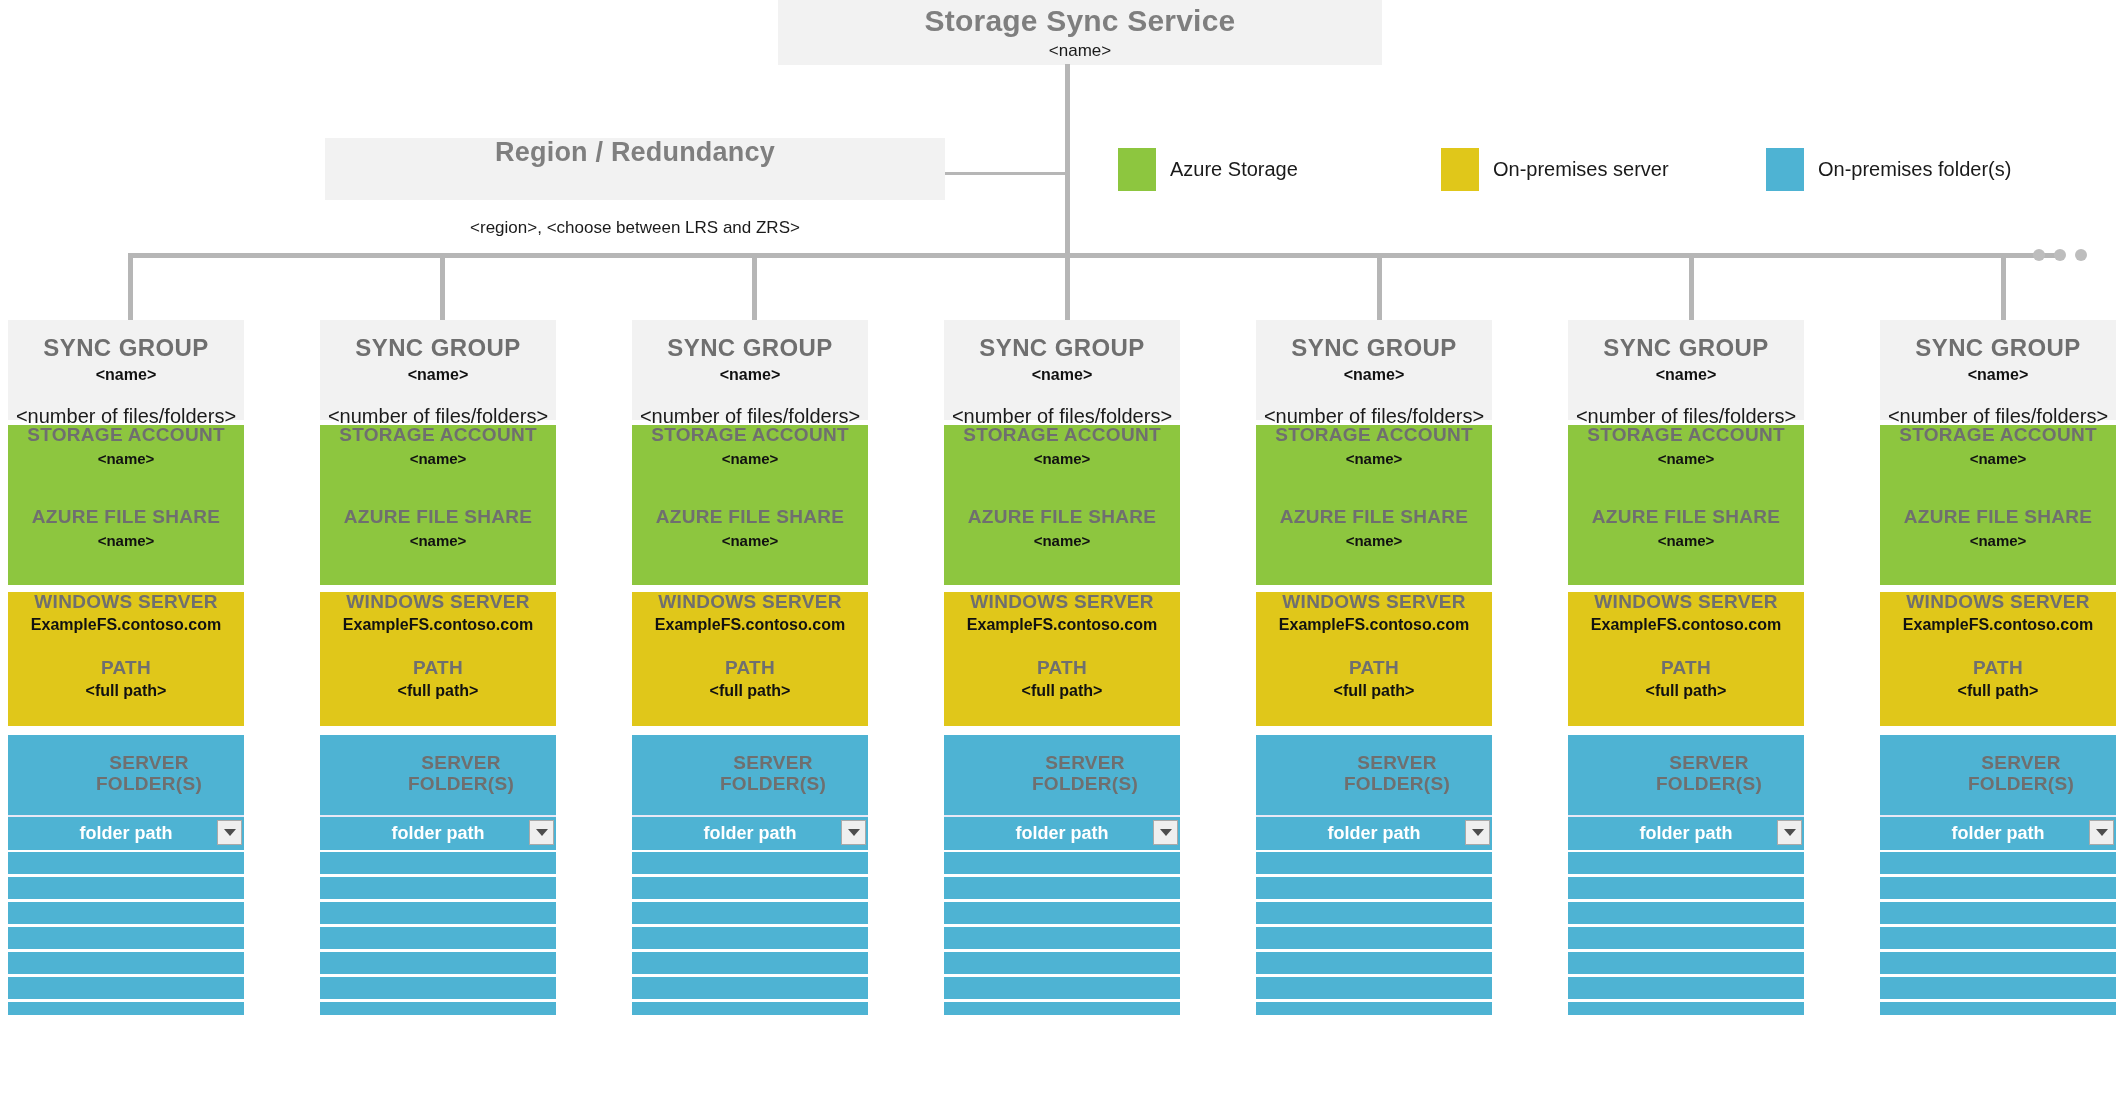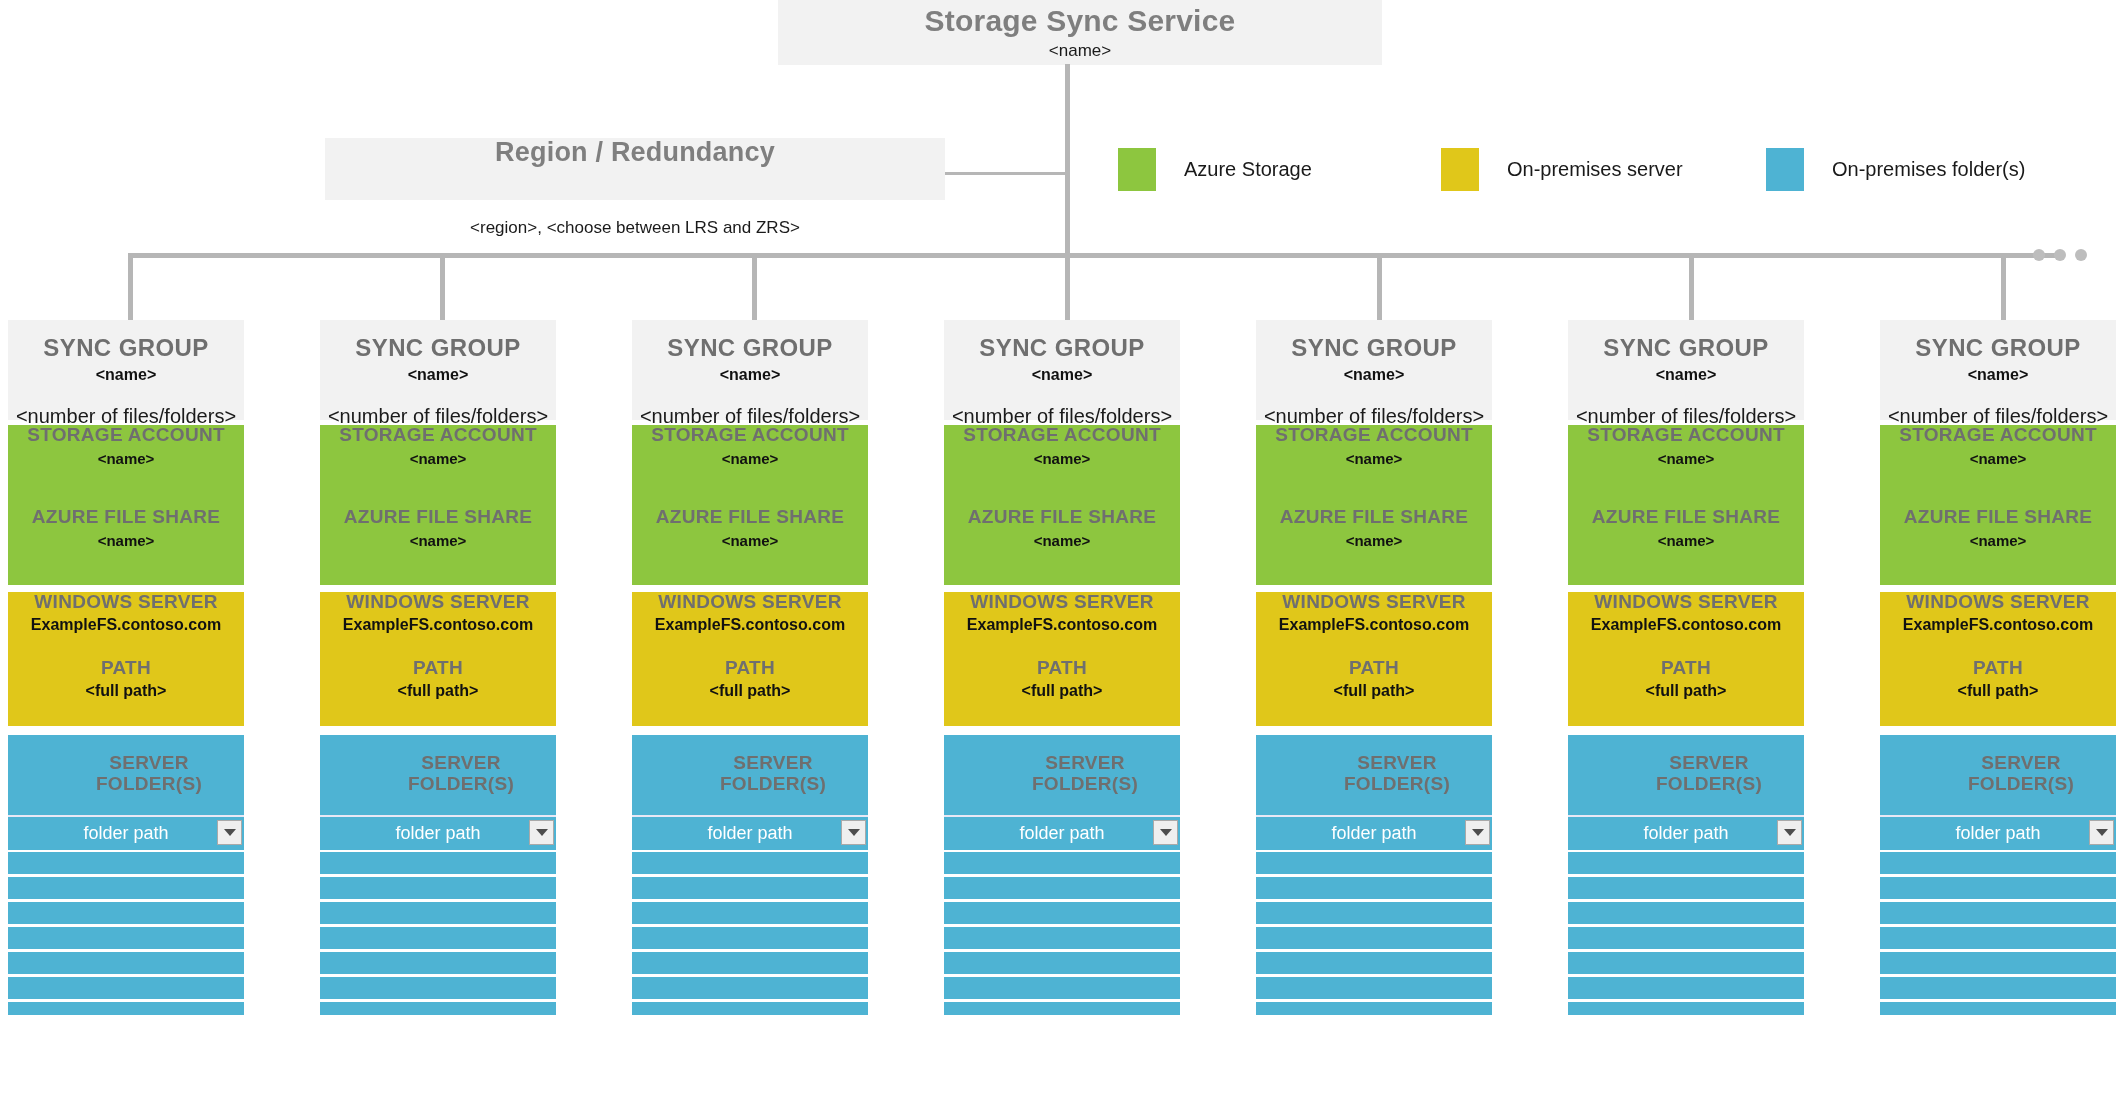--- a/index.html
+++ b/index.html
@@ -33,21 +33,21 @@
   .ln{position:absolute;background:#b6b6b6;}
   #trunk{left:1065px;top:64px;width:5px;height:194px;}
   #busline{left:128px;top:253px;width:1932px;height:5px;}
   #reglink{left:945px;top:172px;width:122px;height:3px;}
   .drop{position:absolute;width:5px;height:65px;background:#b6b6b6;top:255px;}
 
   .ellipsis{position:absolute;top:249px;left:2033px;display:flex;gap:9px;}
   .ellipsis i{width:12px;height:12px;border-radius:50%;background:#bdbdbd;display:block;}
 
   
-  .legend{position:absolute;top:148px;display:flex;align-items:center;gap:28px;}
+  .legend{position:absolute;top:148px;display:flex;align-items:center;gap:14px;}
   .legend .sw{width:38px;height:43px;display:block;}
   .legend .lb{font-size:20px;color:#1a1a1a;white-space:nowrap;}
   #lg1{left:1118px;} #lg2{left:1441px;} #lg3{left:1766px;}
 
   
   .col{position:absolute;top:320px;width:236px;}
 
   .card{box-sizing:border-box;width:100%;text-align:center;}
   .hd{color:#6f6f6f;font-weight:bold;line-height:1.1;}
   .vl{color:#111111;font-weight:bold;line-height:1.15;}
@@ -68,21 +68,21 @@
   .ws .hd2{margin-top:24px;}
 
   .sf{background:#4eb3d3;margin-top:9px;padding-top:18px;height:280px;overflow:hidden;}
   .sf .hd{font-size:19px;letter-spacing:.3px;padding-left:46px;}
 
   .fpath{
     position:relative;margin-top:20px;height:33px;
     border-top:2px solid #e8e8f5;border-bottom:2px solid #ffffff;
     display:flex;align-items:center;justify-content:center;
   }
-  .fpath .txt{color:#ffffff;font-size:18px;font-weight:normal;}
+  .fpath .txt{color:#ffffff;font-size:18px;font-weight:bold;}
   .fpath .ddl{
     position:absolute;right:2px;top:3px;width:25px;height:25px;
     background:#efefef;border:1px solid #a9a9a9;box-sizing:border-box;
     display:flex;align-items:center;justify-content:center;
   }
   .fpath .ddl .tri{
     width:0;height:0;border-left:6px solid transparent;border-right:6px solid transparent;
     border-top:7px solid #4d4d4d;display:block;
   }
   .frow{height:22px;border-bottom:3px solid #ffffff;}

